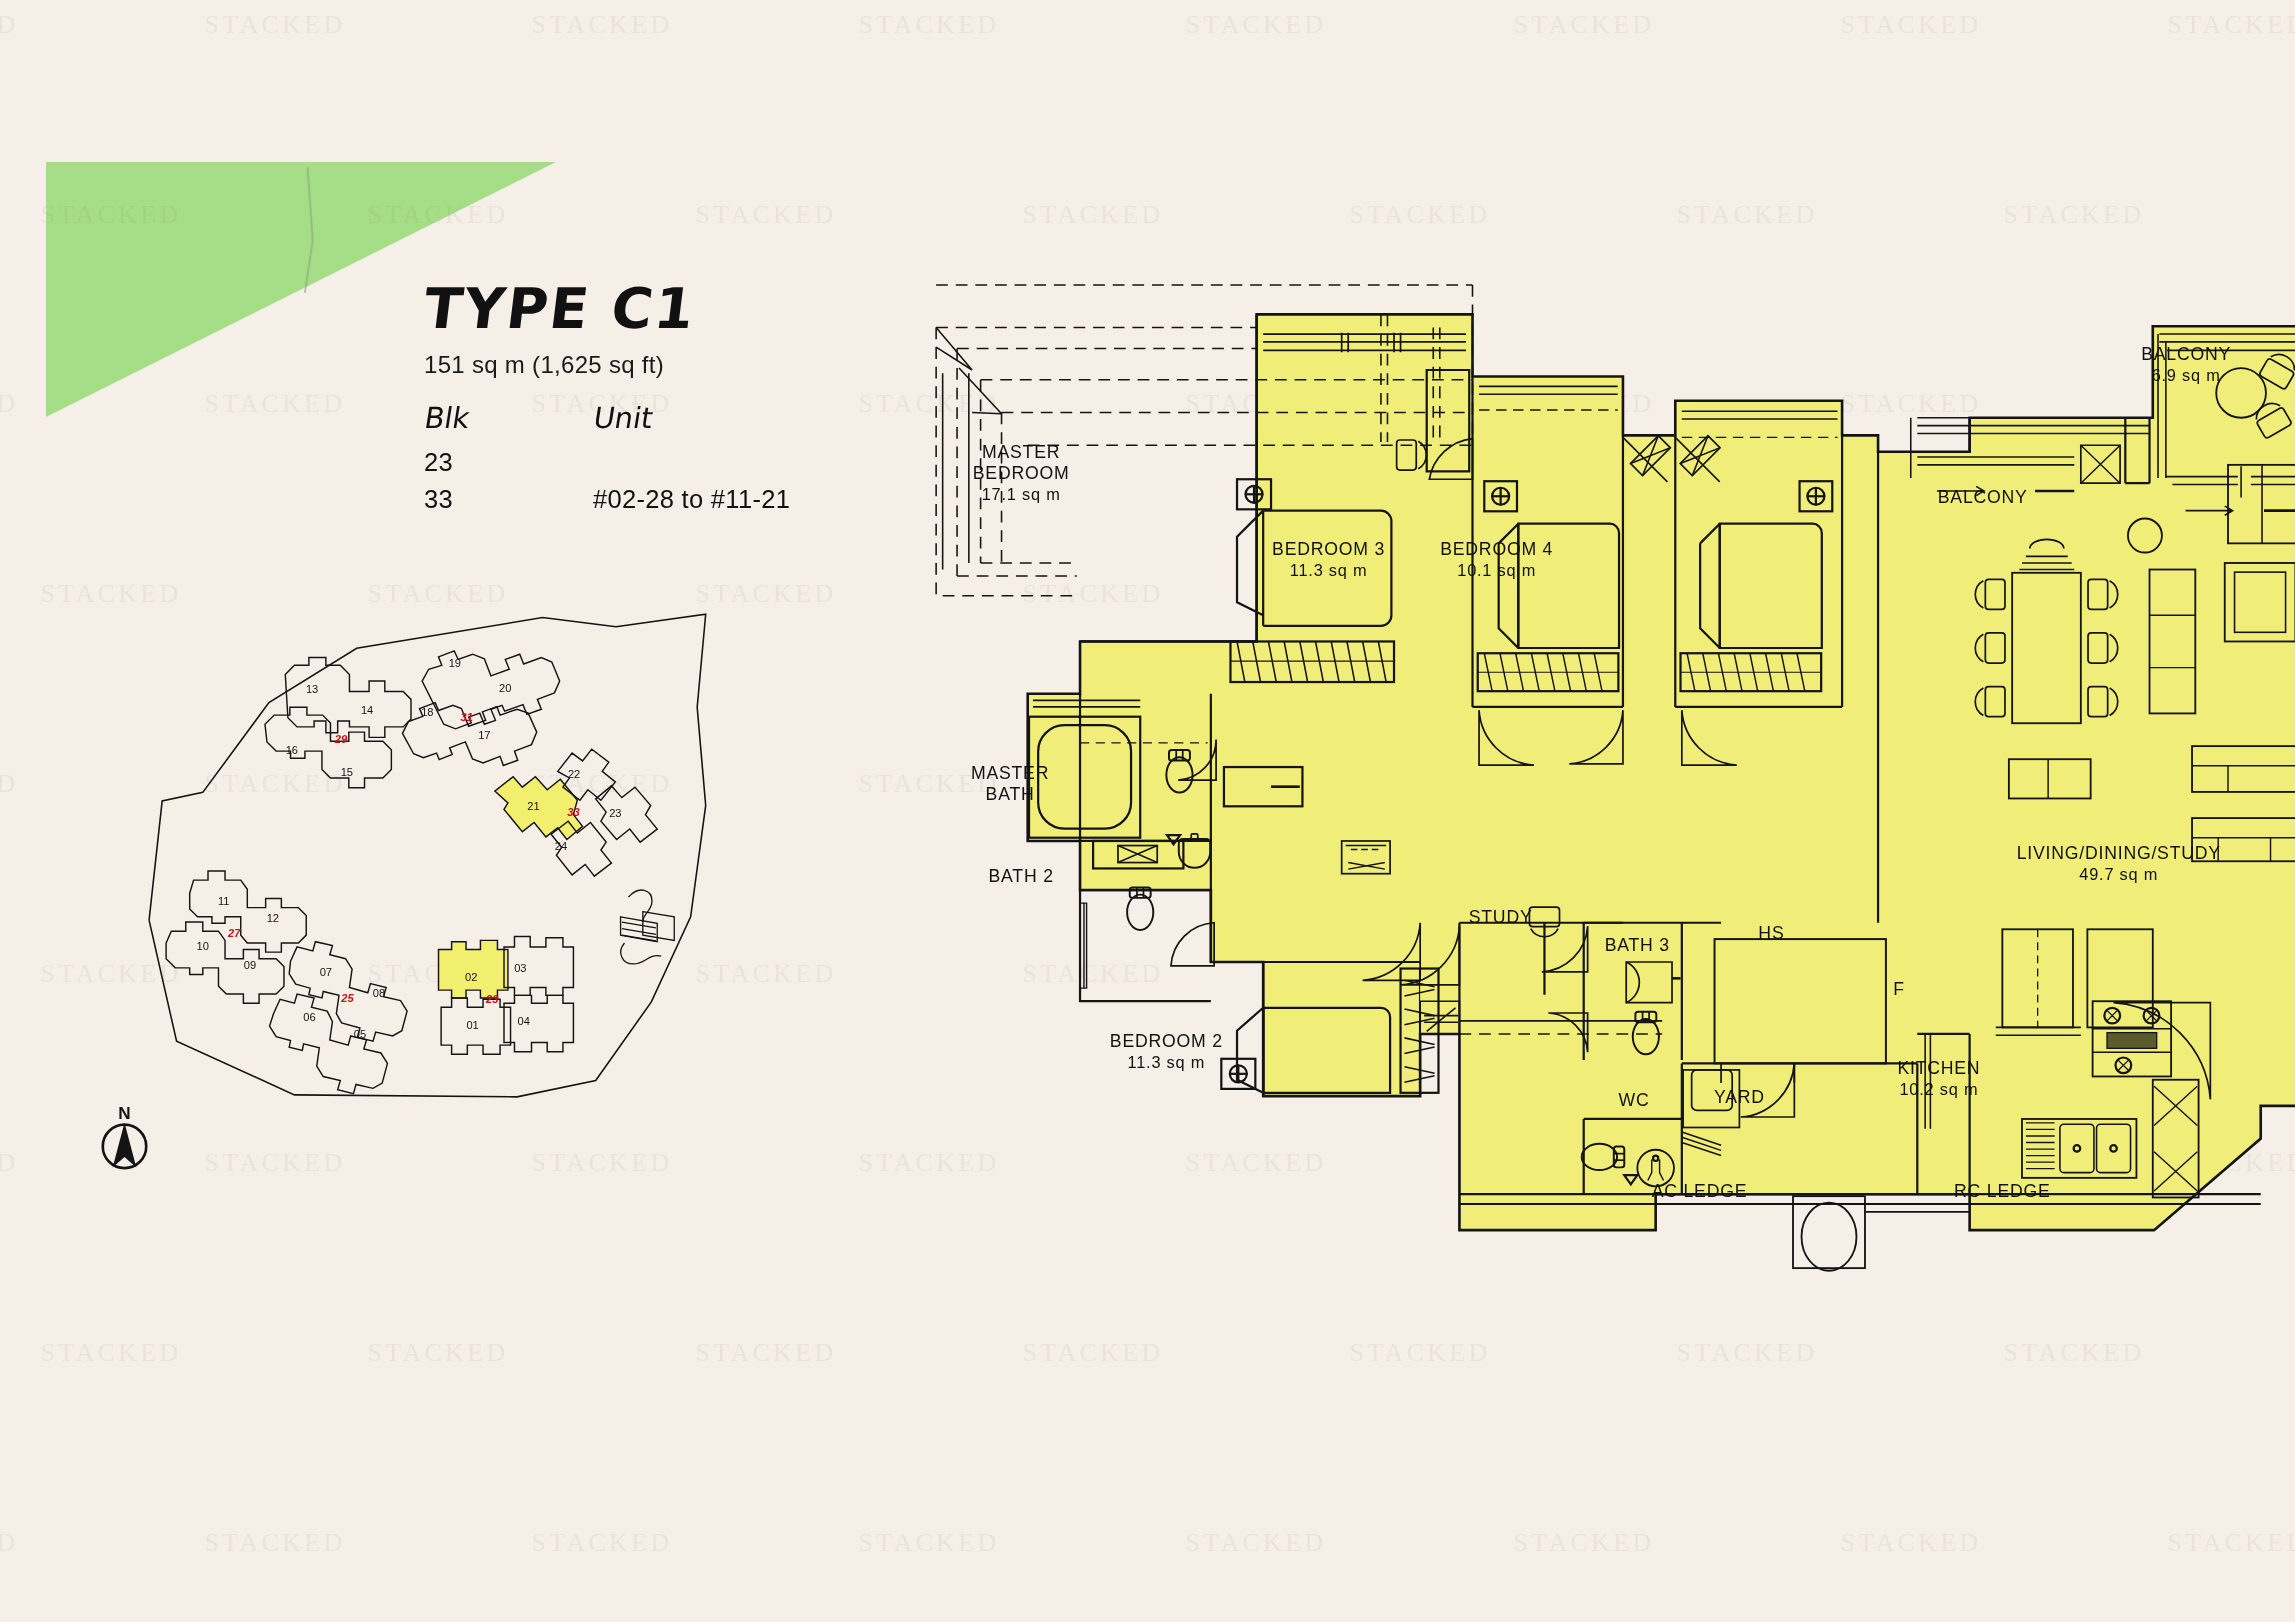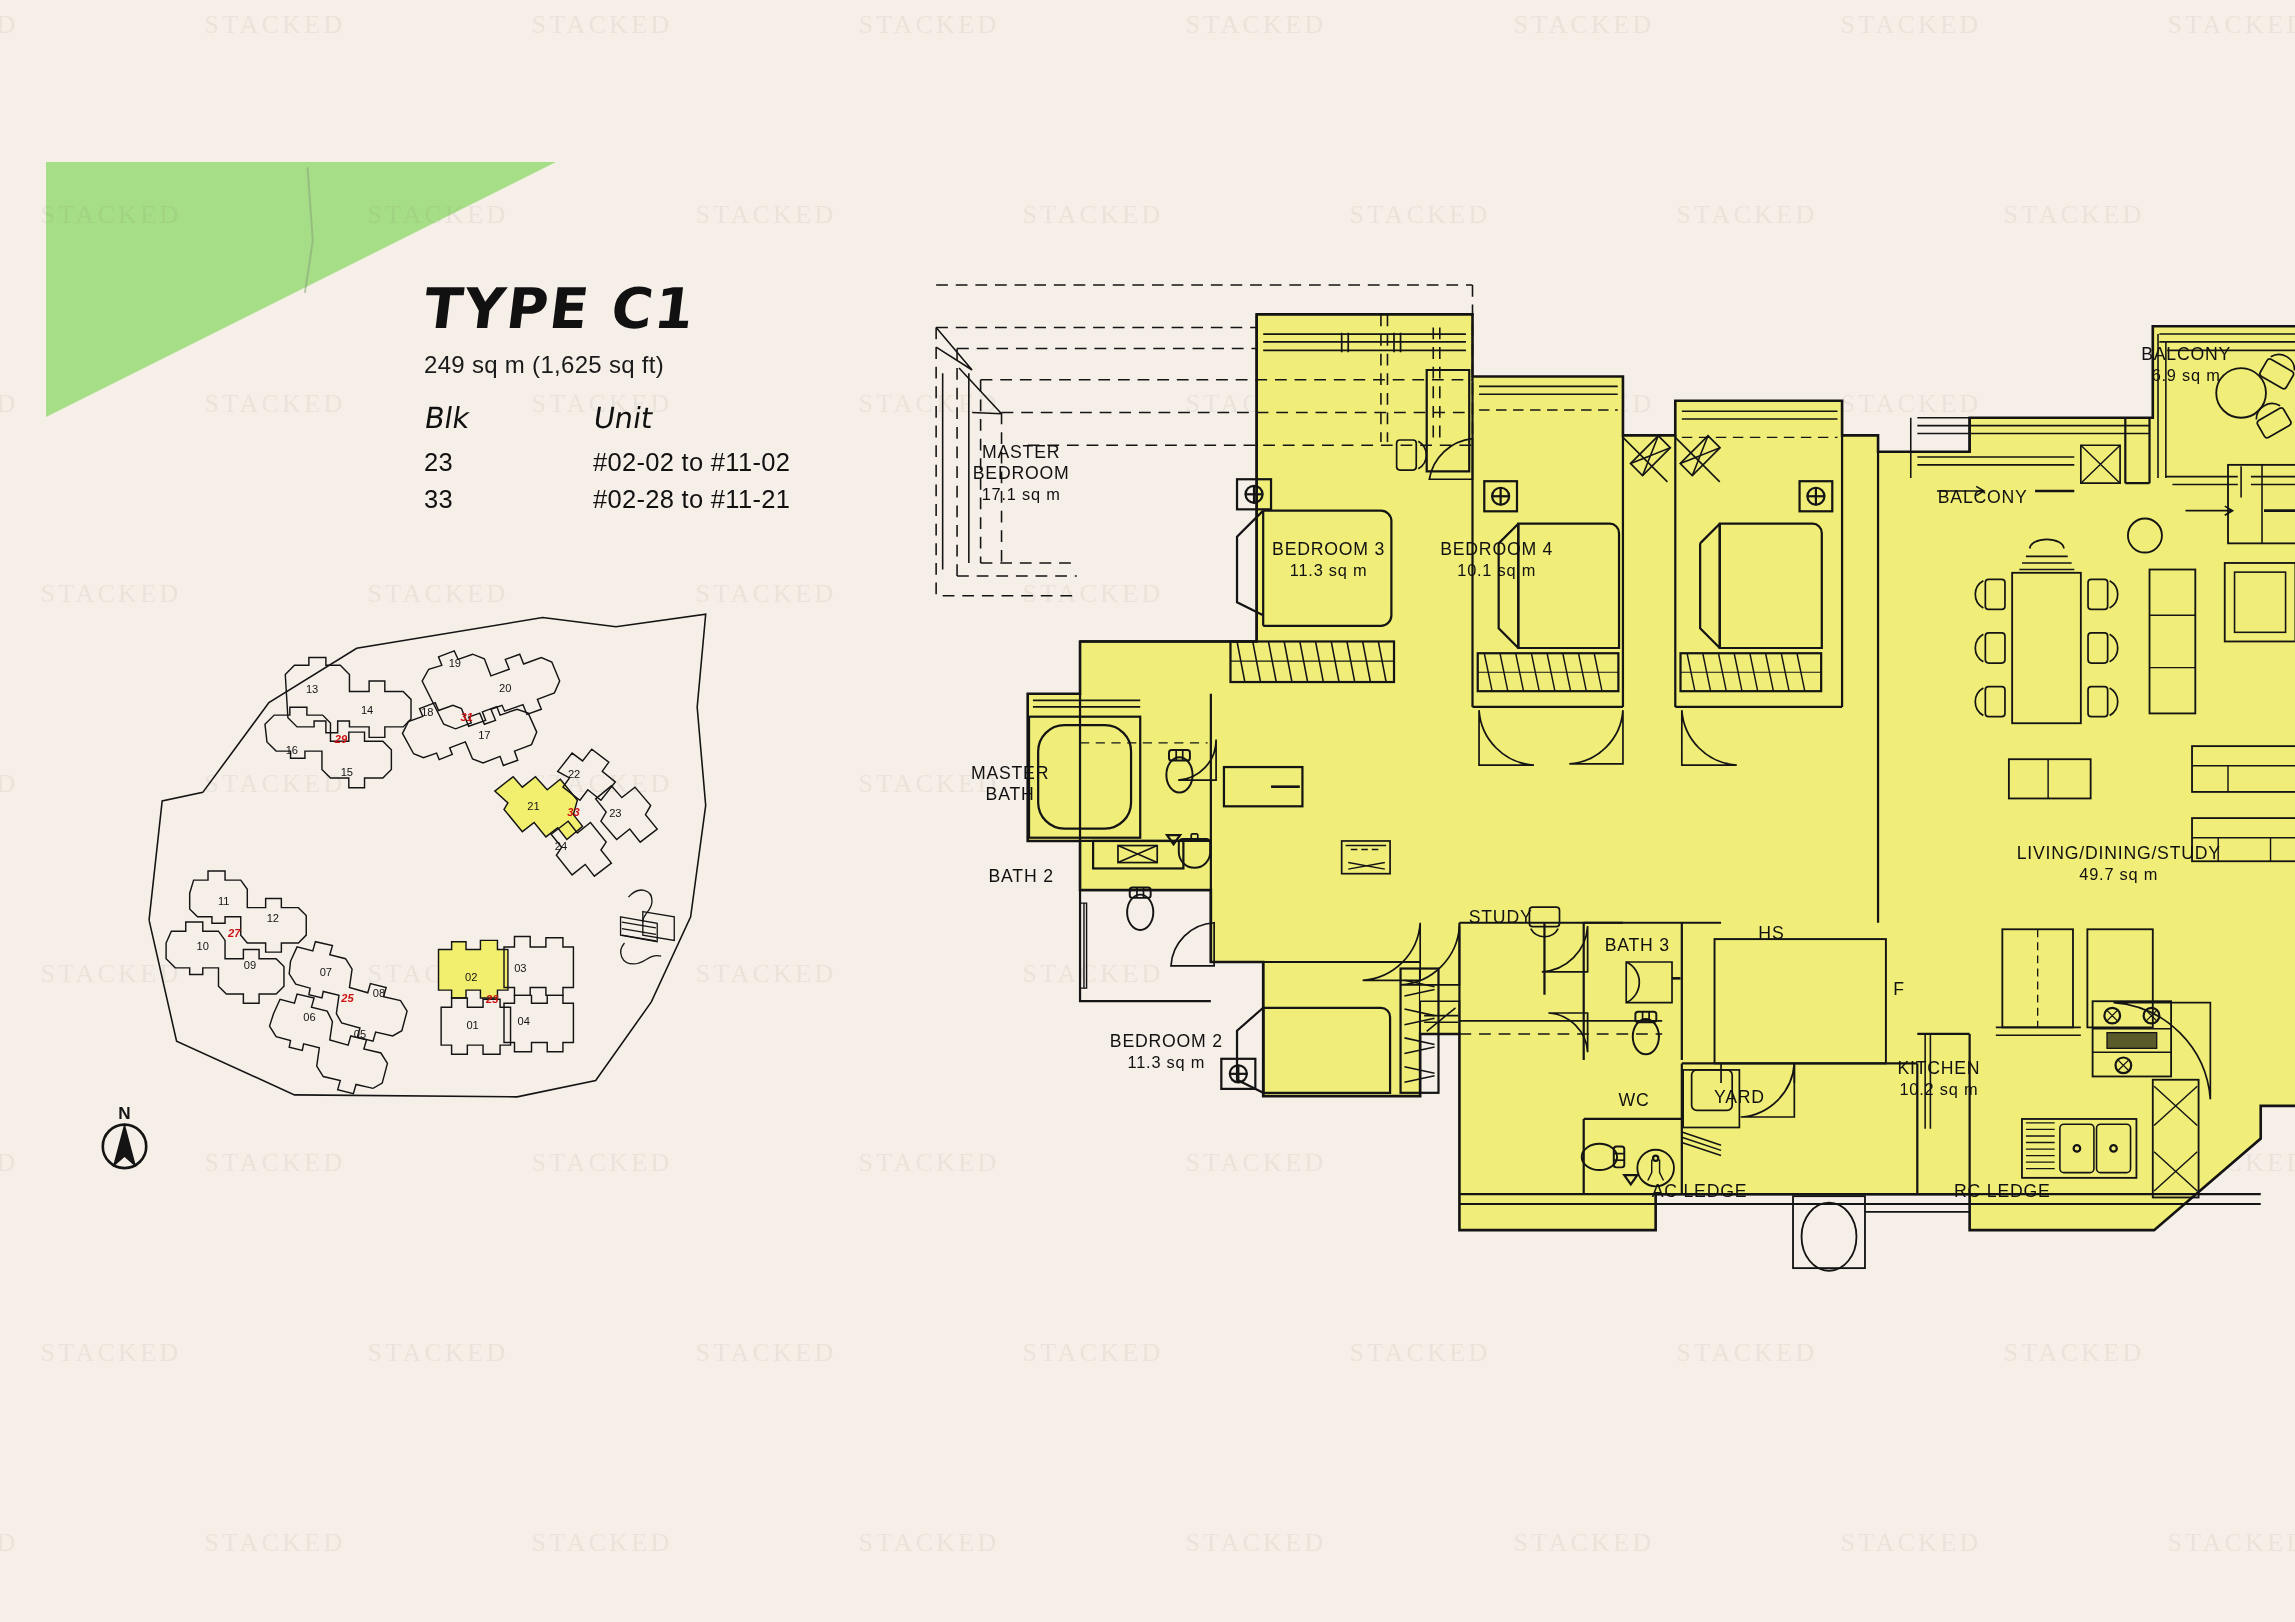--- a/index.html
+++ b/index.html
@@ -131,30 +131,29 @@
     <div class="wm" style="left: 2238px; top: 1543px;">STACKED</div>
   </div>
 
 <svg id="green-corner" viewBox="0 0 780 390" preserveAspectRatio="none">
   <polygon points="0,0 780,0 0,390" fill="#a6dd87"></polygon>
   <path d="M 400,8 L 408,120 L 396,200" stroke="#8aa87c" stroke-width="3" fill="none" opacity=".6"></path>
 </svg>
 
 <div id="title-block">
   <div id="plan-title">TYPE C1</div>
-  <div id="plan-area">249 sq m (1,625 sq ft)</div>
+  <div id="plan-area">151 sq m (1,625 sq ft)</div>
 
   <div id="blk-table">
     <div class="row">
       <div class="c1 hdr">Blk</div>
       <div class="c2 hdr">Unit</div>
     </div>
     <div class="row">
       <div class="c1 cell">23</div>
-      <div class="c2 cell">#02-02 to #11-02</div>
     </div>
     <div class="row">
       <div class="c1 cell">33</div>
       <div class="c2 cell">#02-28 to #11-21</div>
     </div>
   </div>
 </div>
 
 <svg id="site-plan" viewBox="0 0 930 820">
   <g fill="none" stroke="#141414" stroke-width="2.4">

